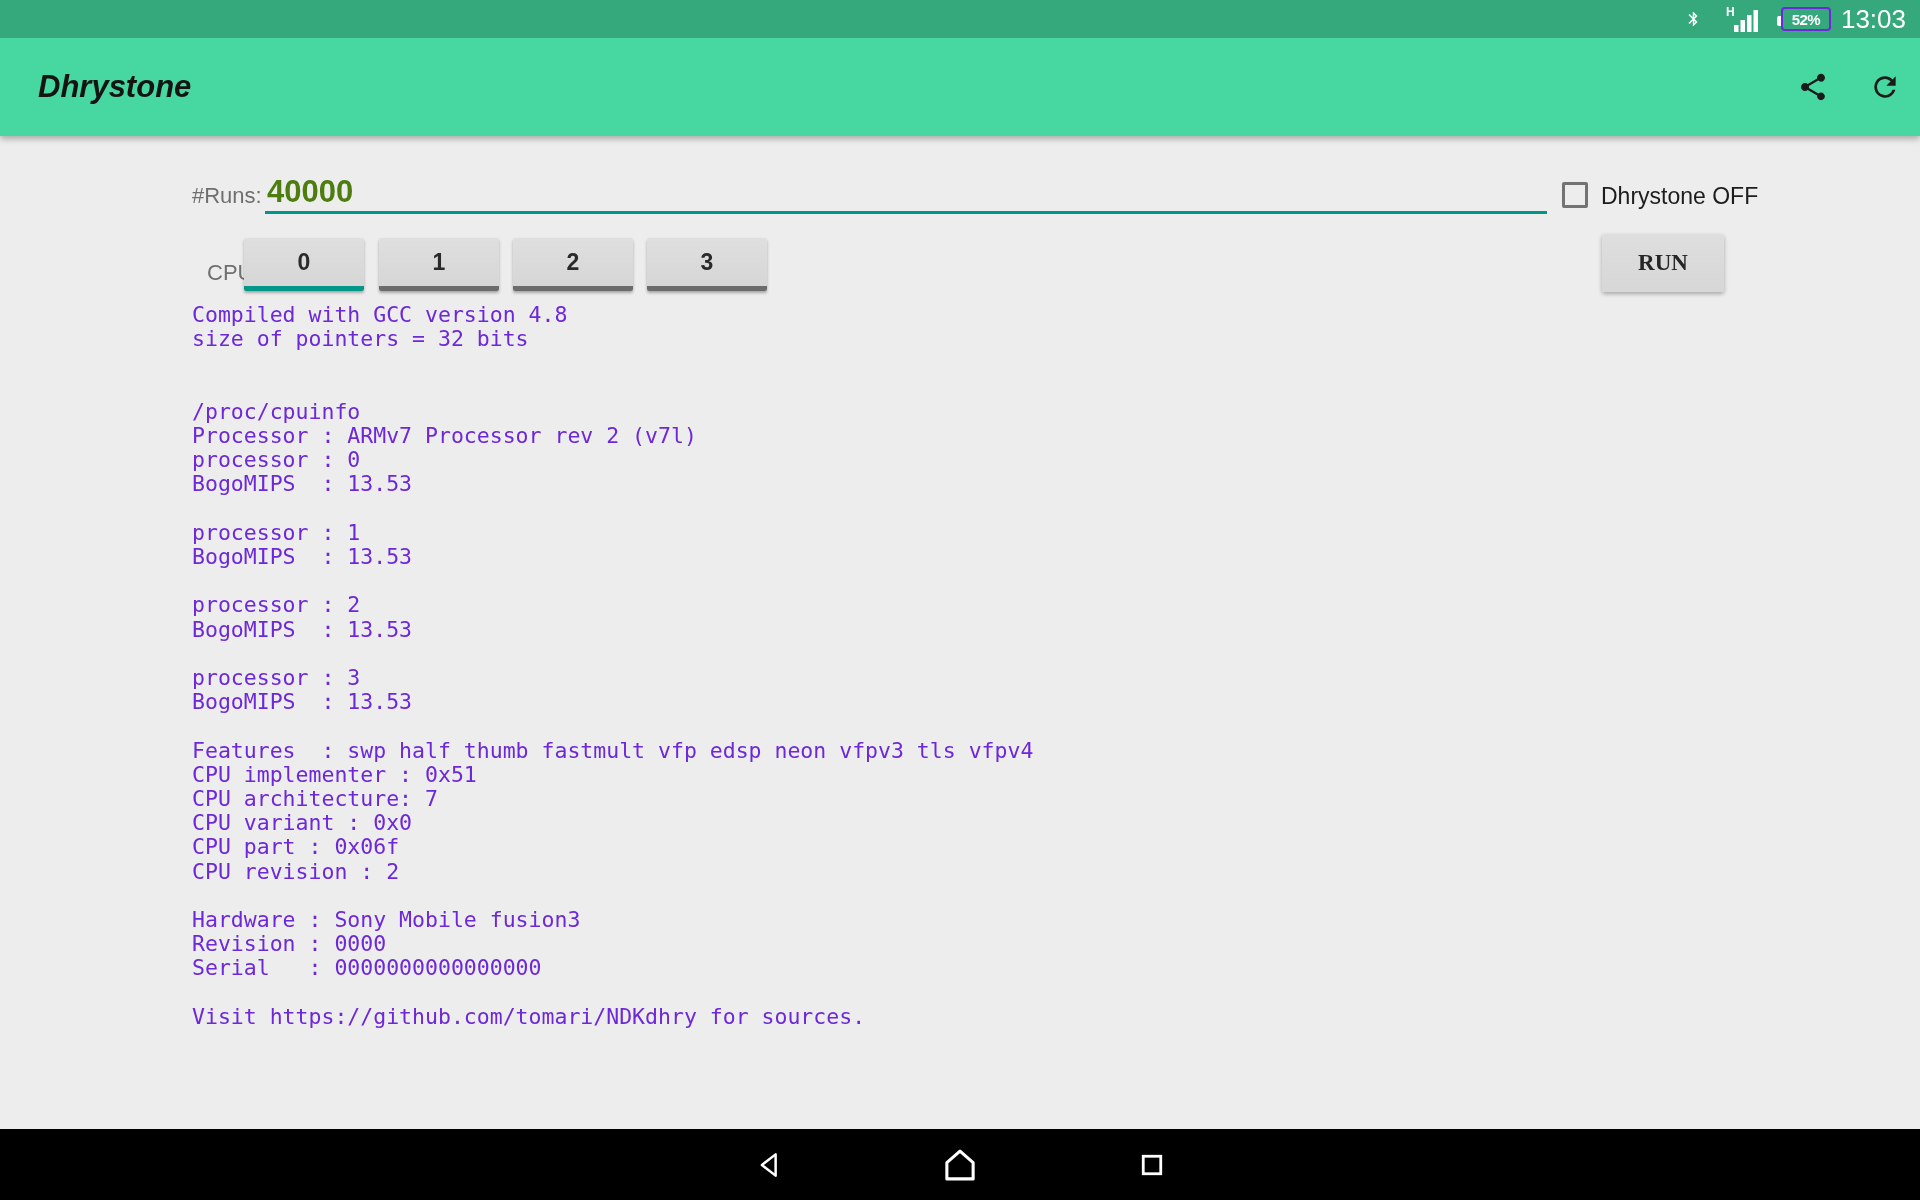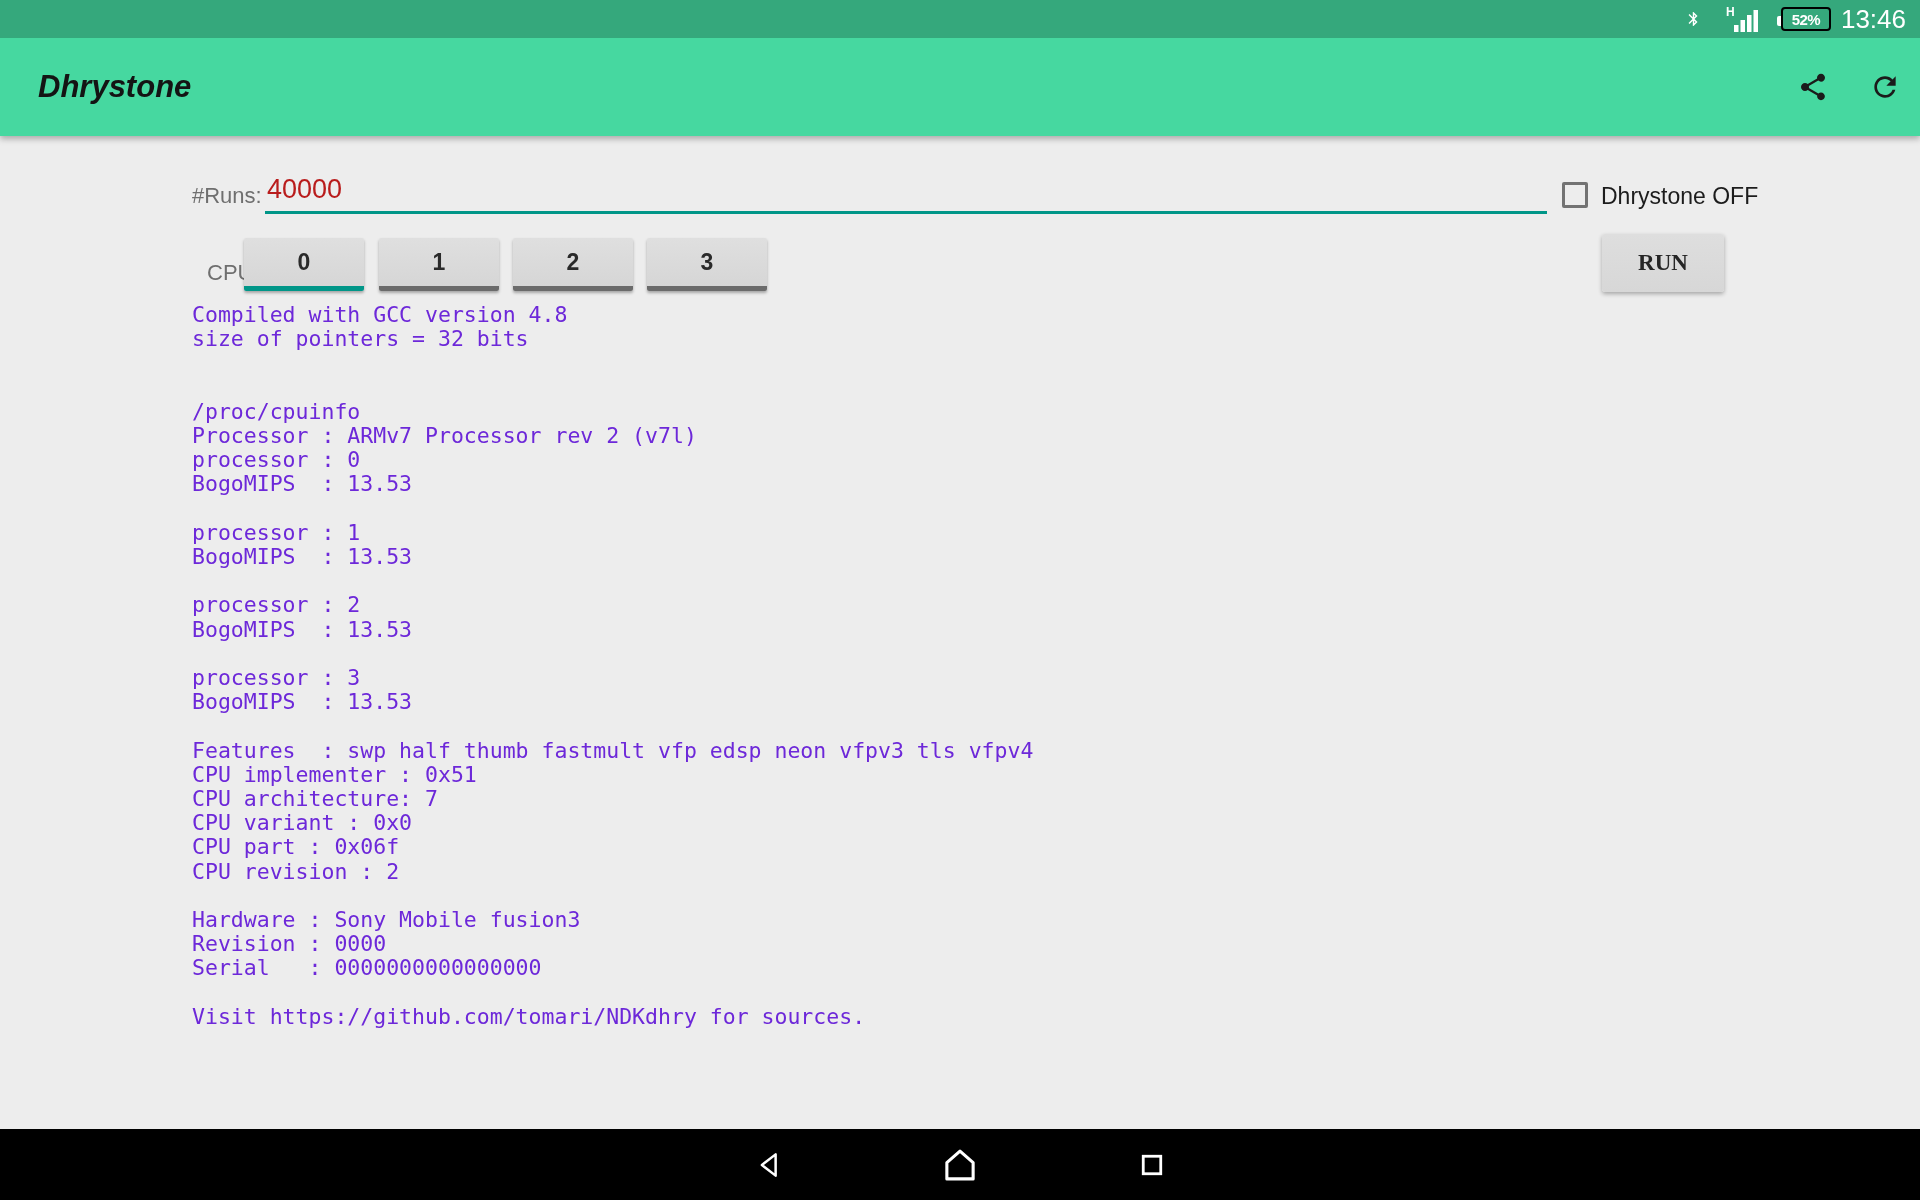--- a/index.html
+++ b/index.html
@@ -39,21 +39,21 @@
     left: 0; top: 1px;
     color: #fff;
     font-size: 12px;
     font-weight: bold;
   }
   .signal-bars { position: absolute; right: 0; bottom: 2px; display: block; }
   .battery {
     position: relative;
     margin-left: 22px;
     width: 50px; height: 24px;
-    border: 2px solid #000000;
+    border: 2px solid #6d28d9;
     border-radius: 4px;
     display: flex;
     align-items: center;
     justify-content: center;
   }
   .battery-nub {
     position: absolute;
     left: -6px; top: 7px;
     width: 4px; height: 10px;
     background: #fff;
@@ -114,22 +114,23 @@
     color: #6f6f6f;
   }
   .runs-input {
     position: absolute;
     left: 265px; top: 38px;
     width: 1282px; height: 42px;
   }
   .runs-value {
     position: absolute;
     left: 2px; top: 0;
-    font-size: 27px;
-    color: #b91c1c;
+    font-size: 31px;
+    color: #4d7c0f;
+    font-weight: bold;
   }
   .runs-underline {
     position: absolute;
     left: 0; bottom: -34px;
     top: 75px; top: auto;
     width: 1282px; height: 3px;
     background: #009688;
   }
   .runs-underline { position: absolute; left: 0; top: 37px; }
 
@@ -240,21 +241,21 @@
           <rect x="0" y="15" width="4.5" height="7" fill="#ffffff"></rect>
           <rect x="6.5" y="10" width="4.5" height="12" fill="#ffffff"></rect>
           <rect x="13" y="5" width="4.5" height="17" fill="#ffffff"></rect>
           <rect x="19.5" y="0" width="4.5" height="22" fill="#ffffff"></rect>
         </svg>
       </div>
       <div class="battery">
         <span class="battery-nub"></span>
         <span class="battery-text">52%</span>
       </div>
-      <span class="clock">13:46</span>
+      <span class="clock">13:03</span>
     </div>
   </div>
 
   <div class="app-bar">
     <span class="app-title">Dhrystone</span>
     <svg class="appbar-action share" viewBox="0 0 24 24">
       <path fill="#1b1b1b" d="M18 16.08c-.76 0-1.44.3-1.96.77L8.91 12.7c.05-.23.09-.46.09-.7s-.04-.47-.09-.7l7.05-4.11c.54.5 1.25.81 2.04.81 1.66 0 3-1.34 3-3s-1.34-3-3-3-3 1.34-3 3c0 .24.04.47.09.7L8.04 9.81C7.5 9.31 6.79 9 6 9c-1.66 0-3 1.34-3 3s1.34 3 3 3c.79 0 1.5-.31 2.04-.81l7.12 4.16c-.05.21-.08.43-.08.65 0 1.61 1.31 2.92 2.92 2.92 1.61 0 2.92-1.31 2.92-2.92s-1.31-2.92-2.92-2.92z"></path>
     </svg>
     <svg class="appbar-action refresh" viewBox="0 0 24 24">
       <path fill="#1b1b1b" d="M17.65 6.35C16.2 4.9 14.21 4 12 4c-4.42 0-7.99 3.58-8 8s3.57 8 8 8c3.73 0 6.84-2.55 7.73-6h-2.08c-.82 2.33-3.04 4-5.65 4-3.31 0-6-2.69-6-6s2.69-6 6-6c1.66 0 3.14.69 4.22 1.78L13 11h7V4l-2.35 2.35z"></path>

